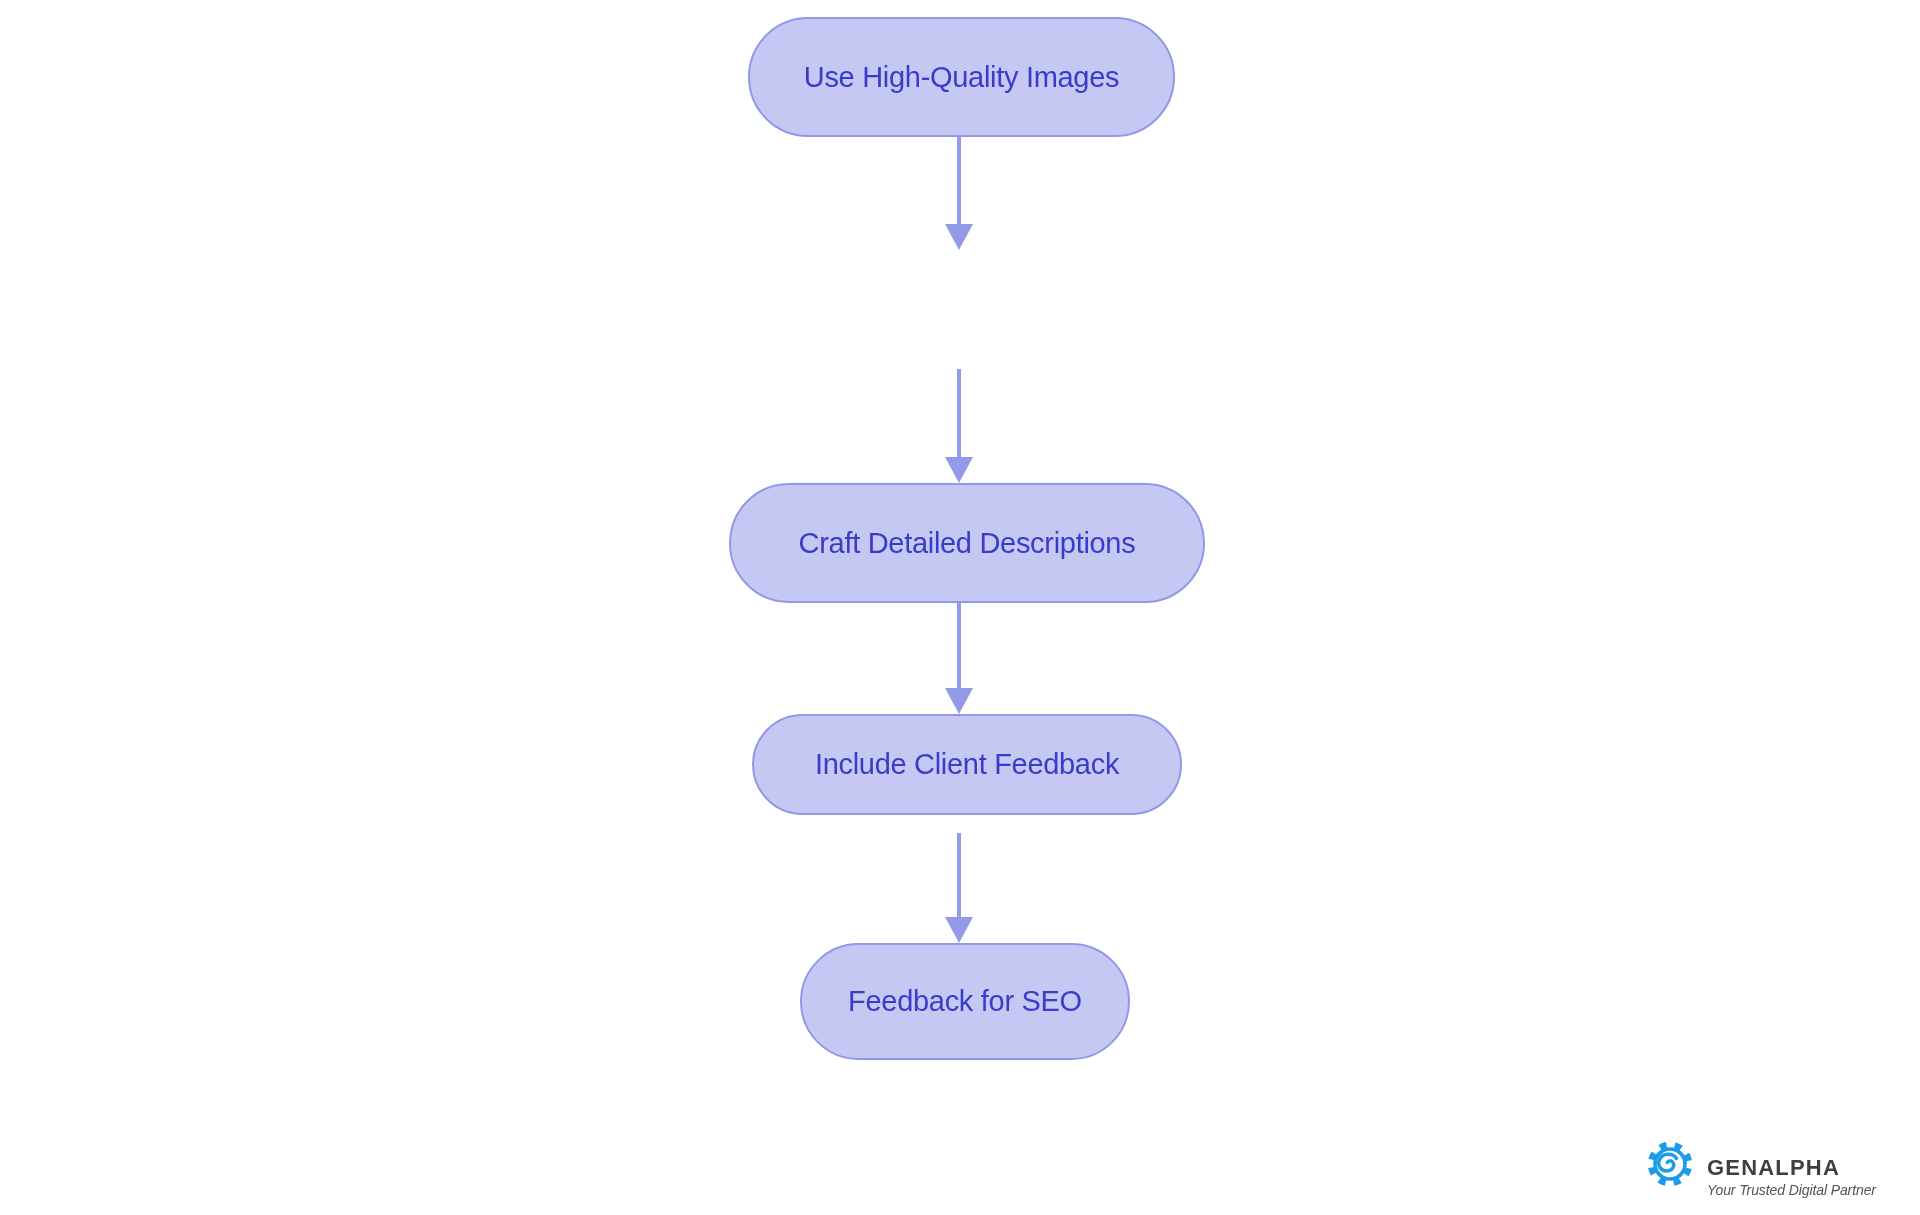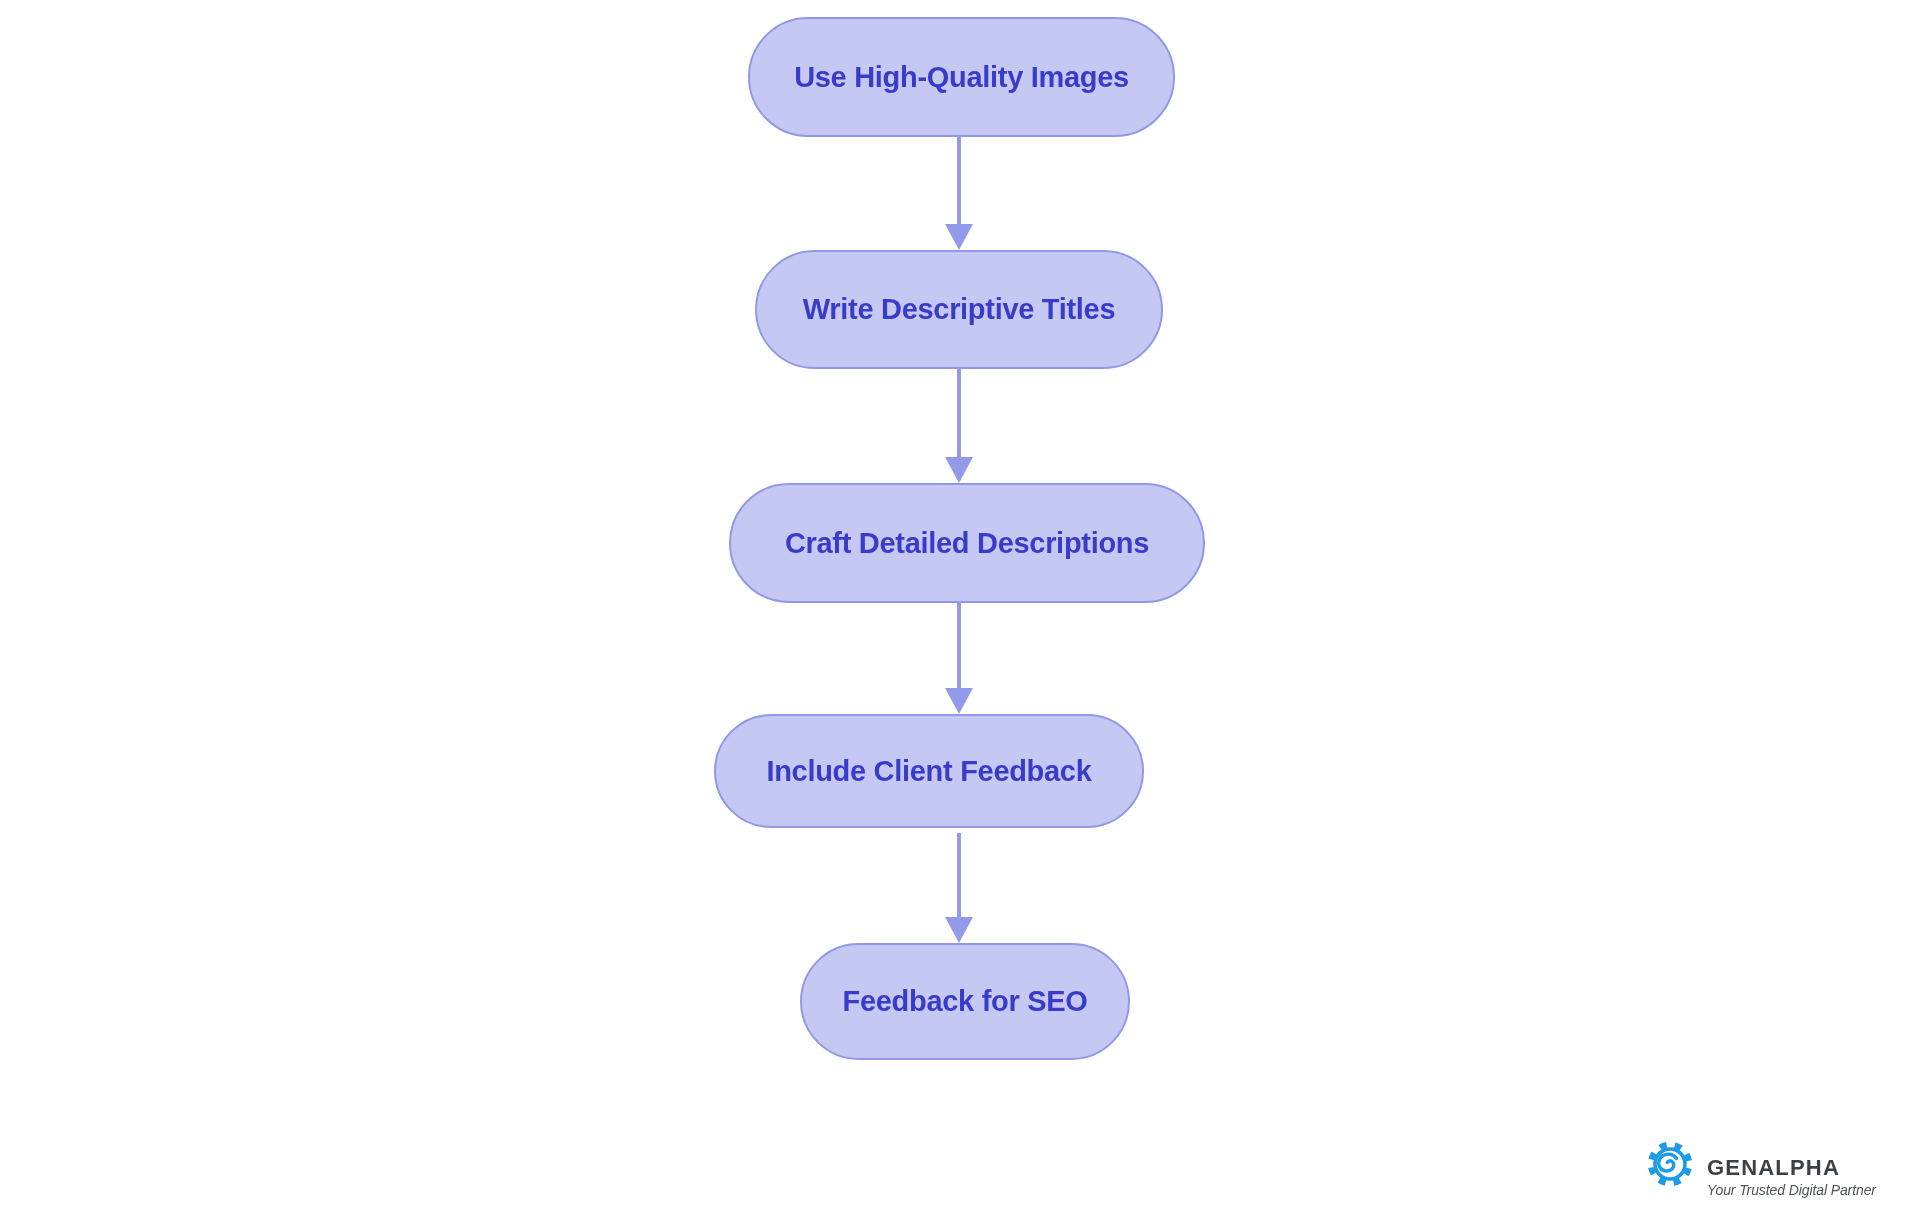--- a/index.html
+++ b/index.html
@@ -28,21 +28,20 @@
     border: 2px solid var(--node-border);
     border-radius: 60px;
     display: flex;
     align-items: center;
     justify-content: center;
     color: var(--node-text);
     font-size: 29px;
     letter-spacing: -0.3px;
     white-space: nowrap;
     text-align: center;
-    font-weight: bold;
   }
   .flow-arrow { position: absolute; }
   .flow-arrow line { stroke: var(--arrow-color); stroke-width: 4; }
   .flow-arrow polygon { fill: var(--arrow-color); }
   .logo {
     position: absolute;
     left: 1645px;
     top: 1130px;
     display: flex;
     align-items: center;
@@ -74,39 +73,36 @@
 
   <div class="flow-node" style="left:748px; top:17px; width:427px; height:120px;">
     <span>Use High-Quality Images</span>
   </div>
 
   <svg class="flow-arrow" style="left:943px; top:137px;" width="32" height="113">
     <line x1="16" y1="0" x2="16" y2="89"></line>
     <polygon points="2,87 30,87 16,113"></polygon>
   </svg>
 
-  <div class="flow-node" style="left:755px; top:250px; width:408px; height:119px;">
-    <span>Write Descriptive Titles</span>
-  </div>
 
   <svg class="flow-arrow" style="left:943px; top:369px;" width="32" height="114">
     <line x1="16" y1="0" x2="16" y2="90"></line>
     <polygon points="2,88 30,88 16,114"></polygon>
   </svg>
 
   <div class="flow-node" style="left:729px; top:483px; width:476px; height:120px;align-items:center;">
     <span>Craft Detailed Descriptions</span>
   </div>
 
   <svg class="flow-arrow" style="left:943px; top:603px;" width="32" height="111">
     <line x1="16" y1="0" x2="16" y2="87"></line>
     <polygon points="2,85 30,85 16,111"></polygon>
   </svg>
 
-  <div class="flow-node" style="left:714px; top:714px; width:430px; height:114px;">
+  <div class="flow-node" style="left:752px; top:714px; width:430px; height:101px;">
     <span>Include Client Feedback</span>
   </div>
 
   <svg class="flow-arrow" style="left:943px; top:833px;" width="32" height="110">
     <line x1="16" y1="0" x2="16" y2="86"></line>
     <polygon points="2,84 30,84 16,110"></polygon>
   </svg>
 
   <div class="flow-node" style="left:800px; top:943px; width:330px; height:117px;">
     <span>Feedback for SEO</span>

